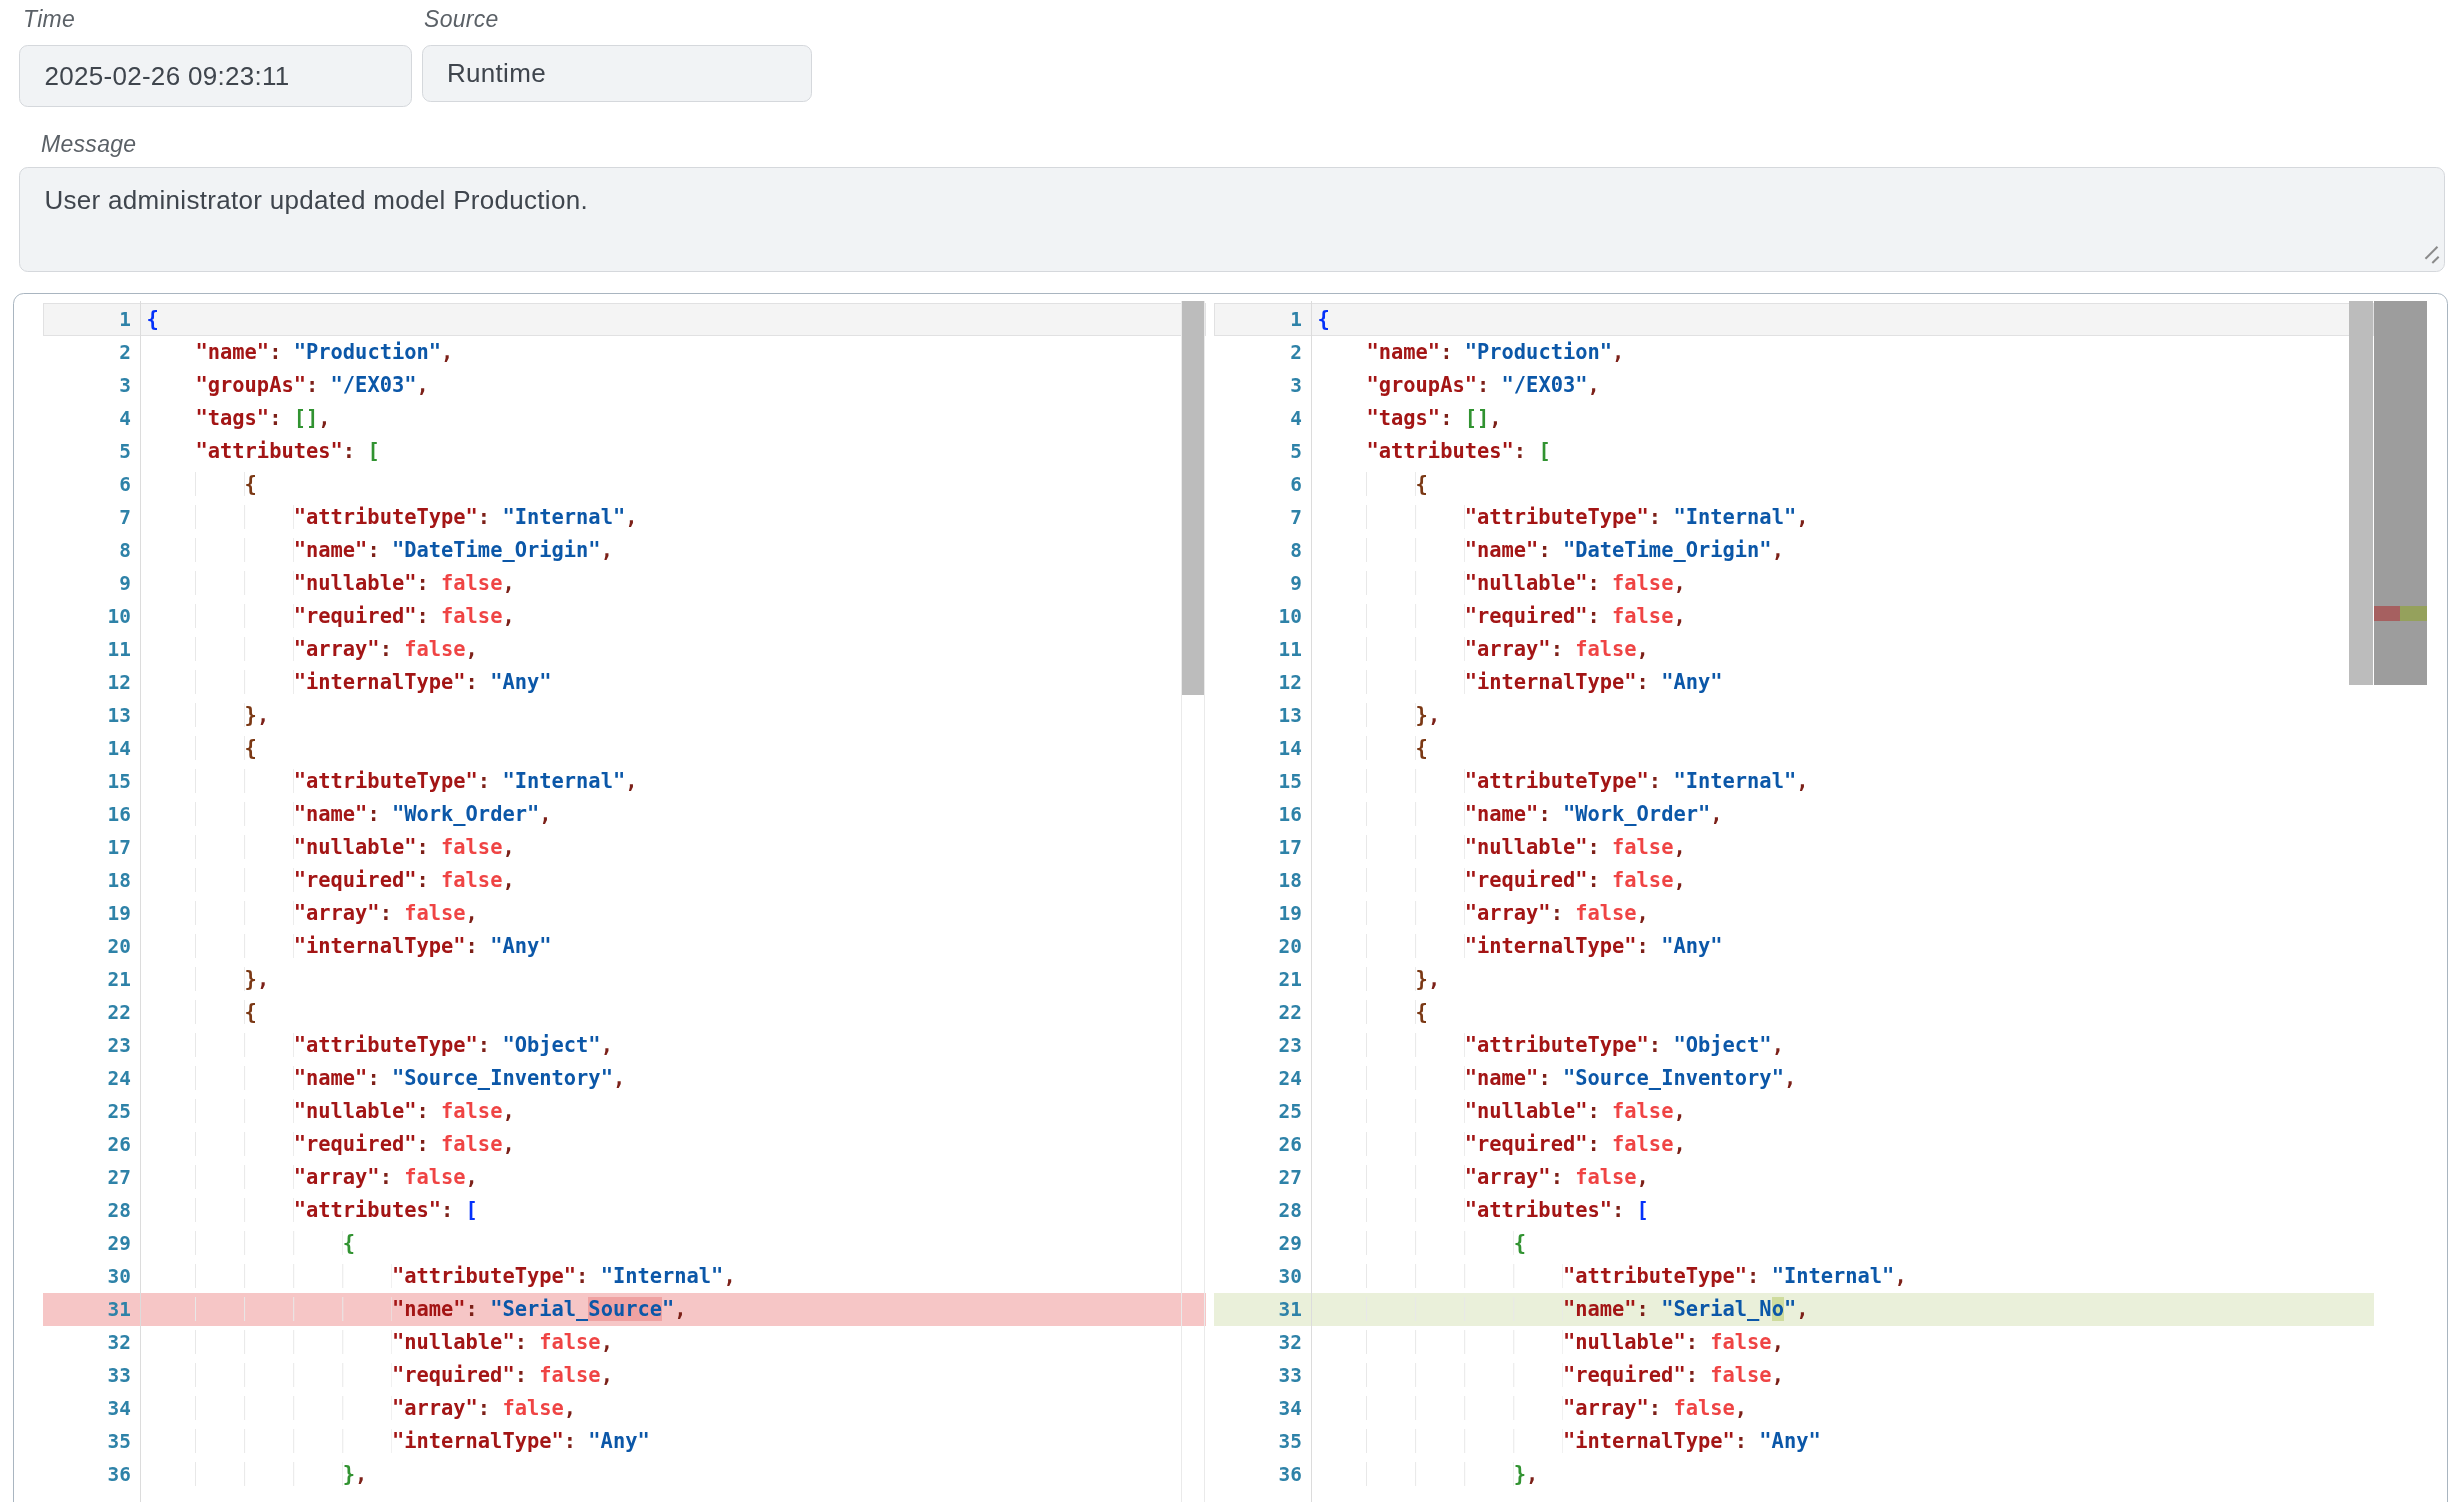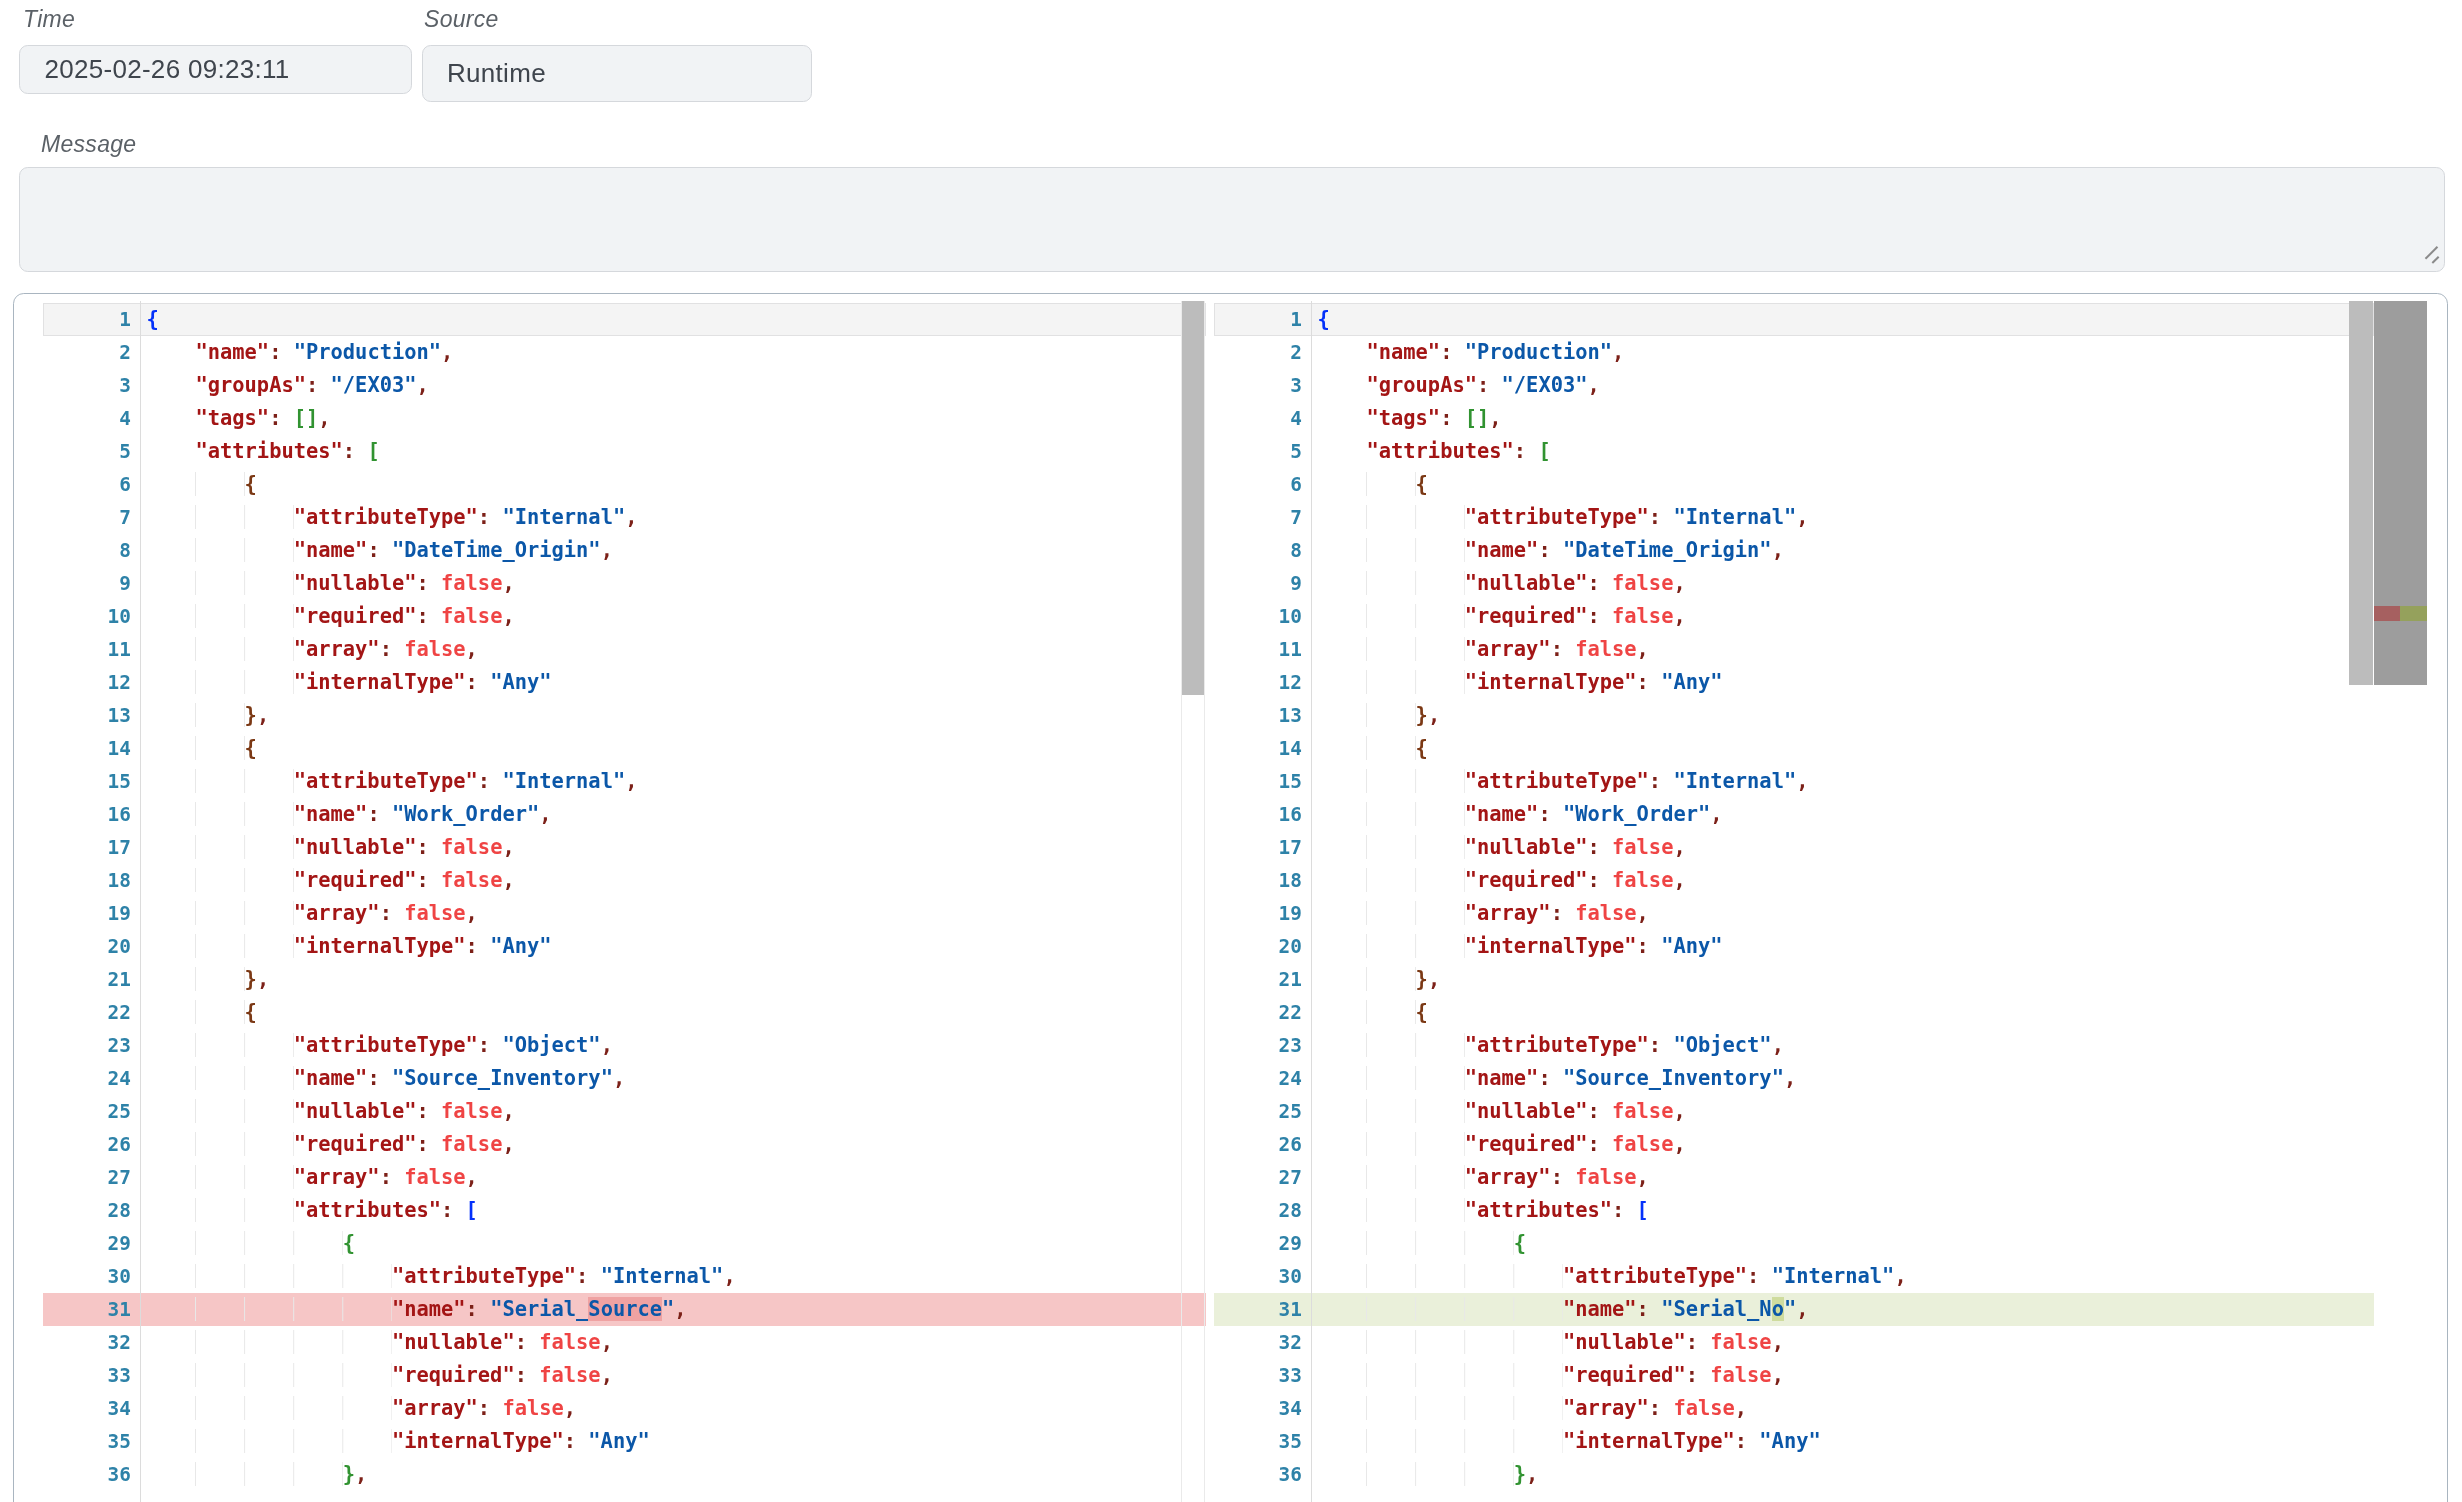--- a/index.html
+++ b/index.html
@@ -9,21 +9,21 @@
   }
   
   .flabel{position:absolute;color:#5b6167;font-size:23px;letter-spacing:0.3px;font-style:italic;}
   .finput{
     position:absolute;box-sizing:border-box;background:#f1f3f5;
     border:1.9px solid #d5d8dc;border-radius:8.7px;color:#3f454d;
     font-size:26px;font-family:"Liberation Sans", sans-serif;
     padding:0 0 0 24px;display:flex;align-items:center;letter-spacing:0.3px;
   }
   input.finput{display:block;line-height:61px;outline:none;}
-  #time-input{left:19.4px;top:45px;width:393px;height:49px;}
+  #time-input{left:19.4px;top:45px;width:393px;height:62px;}
   #source-input{left:422px;top:45px;width:390px;height:57px;}
   #message-box{left:19.4px;top:167px;width:2426px;height:105px;align-items:flex-start;padding-top:16.5px;line-height:31px;}
   .grip{position:absolute;right:1.9px;bottom:1.9px;width:25px;height:25px;}
   .grip span{position:absolute;background:#8a8a8a;height:1.9px;transform:rotate(-45deg);}
   .grip span:nth-child(1){width:16.5px;right:2.9px;top:7.8px;}
   .grip span:nth-child(2){width:8.7px;right:2.9px;top:14.6px;}
   
   #diff{
     position:absolute;left:12.6px;top:293px;width:2435px;height:1339px;
     box-sizing:border-box;border:1.9px solid #a9b5c0;border-radius:10.7px;
@@ -74,20 +74,21 @@
 <body>
 
 <div class="flabel" style="left:23px;top:5.8px;">Time</div>
 <input class="finput" id="time-input" readonly="" value="2025-02-26 09:23:11" style="">
 
 <div class="flabel" style="left:424px;top:5.8px;">Source</div>
 <input class="finput" id="source-input" readonly="" value="Runtime" style="">
 
 <div class="flabel" style="left:41px;top:131px;">Message</div>
 <div class="finput" id="message-box" role="textbox">
+  <span>User administrator updated model Production.</span>
   <span class="grip">
       <span></span>
       <span></span>
     </span>
 </div>
 
 <div id="diff">
   <div class="editor" id="ed-left">
       <div class="row cur">
         <div class="gut">1</div>

